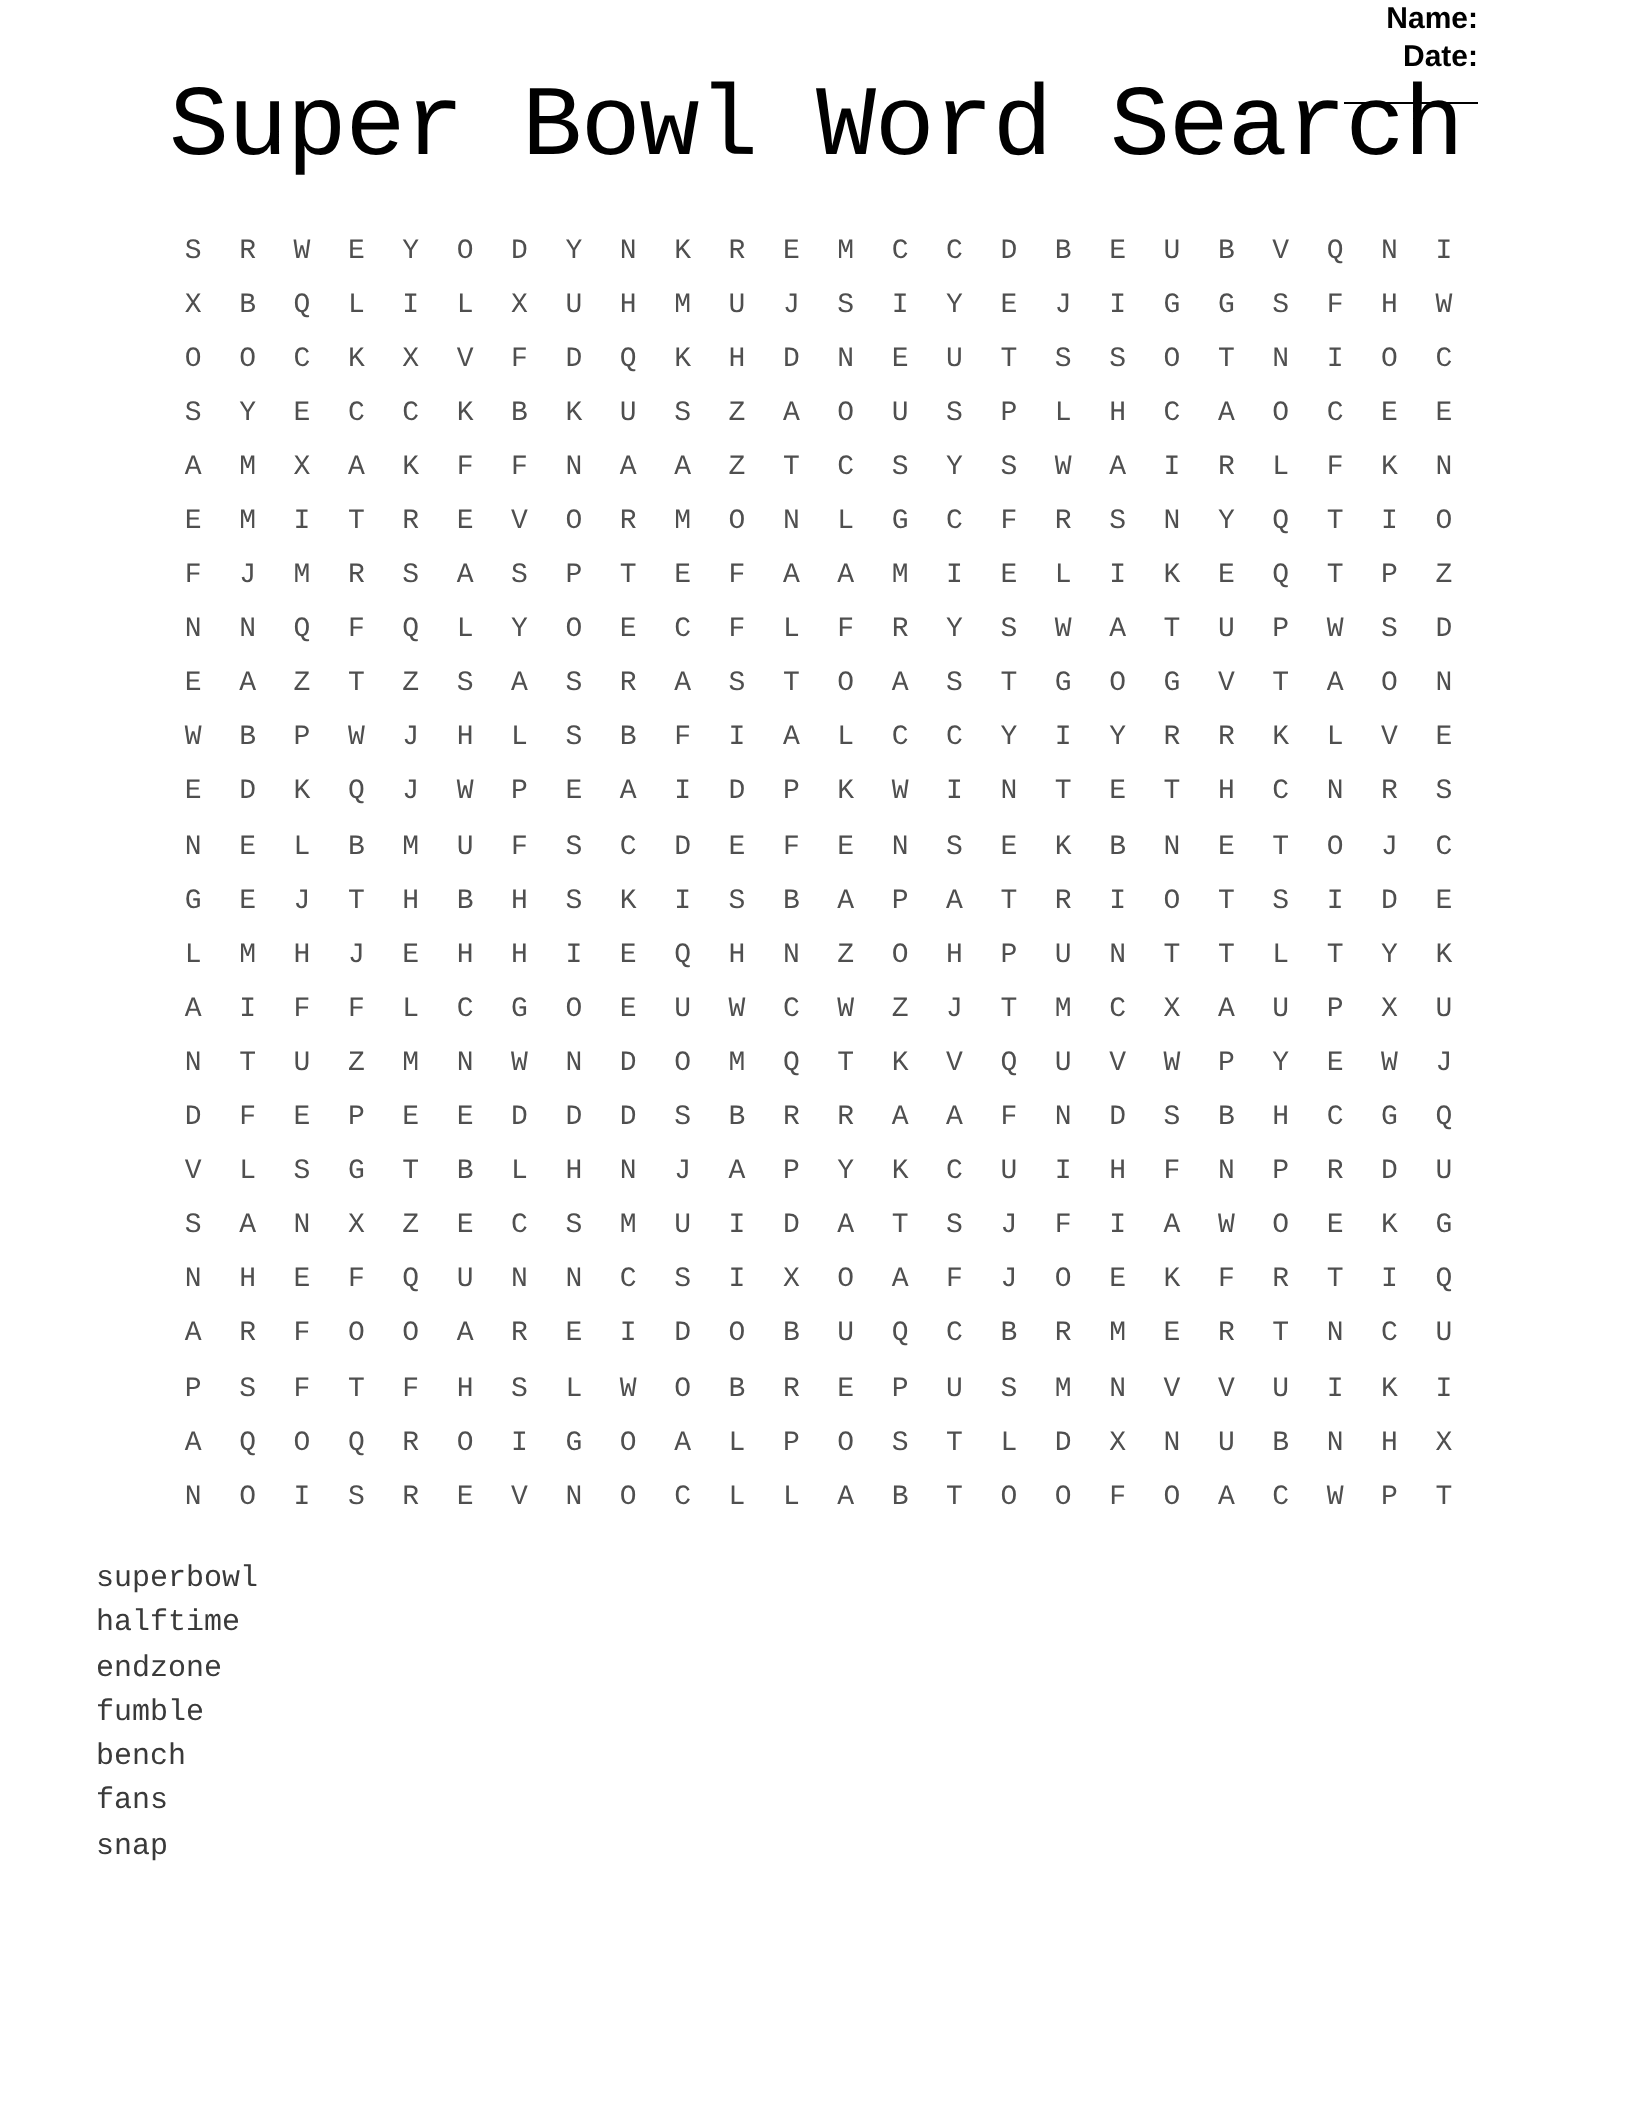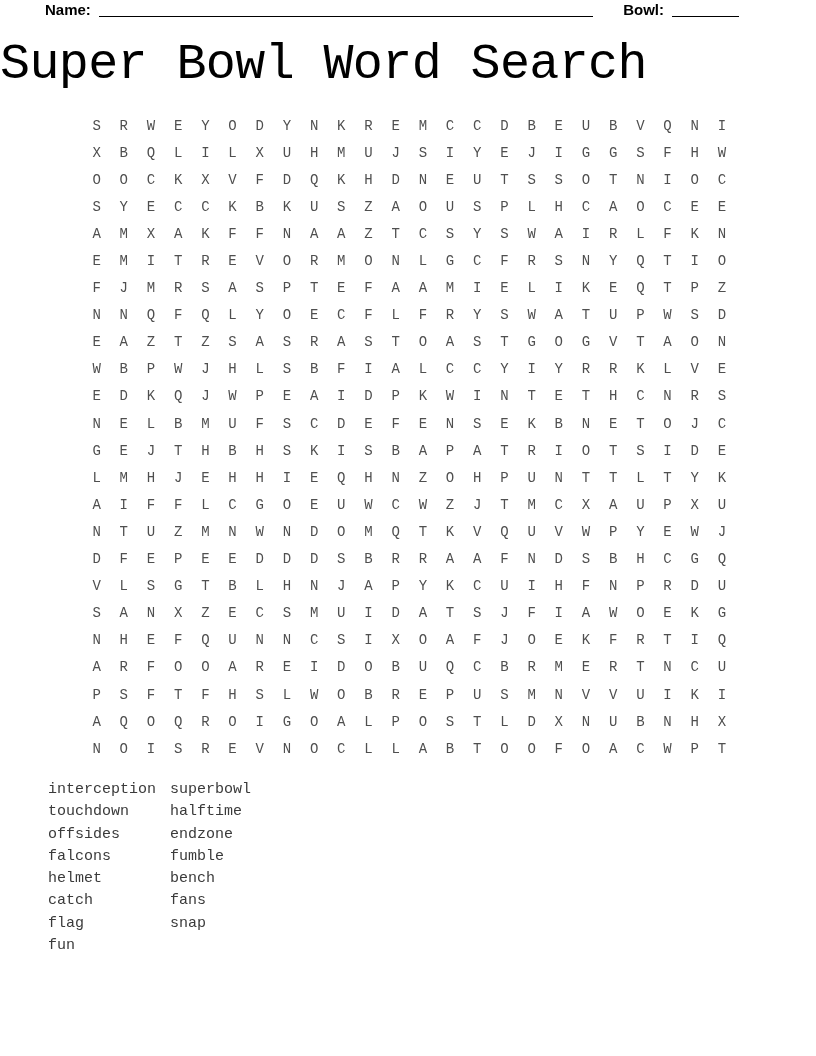--- a/index.html
+++ b/index.html
@@ -12,31 +12,33 @@
   }
   .header-row {
     position: absolute;
     left: 45px; top: 1px;
     width: 694px;
     display: flex;
     align-items: flex-end;
     font-size: 15px;
     font-weight: 700;
     color: var(--label-color, #000);
+    flex-direction: column;
   }
   .label { white-space: nowrap; line-height: 17px; }
   .fill-line {
     border-bottom: 1.6px solid var(--rule-color, #000);
     height: 14px;
   }
   .name-line { flex: 1; margin: 0 30px 1px 8px; }
   .date-line { width: 67px; margin: 0 0 1px 8px; }
   .puzzle-title {
     position: absolute;
     left: 0; right: 0; top: 36px;
+    text-align: center;
     font-family: "Liberation Mono", monospace;
     font-weight: 400;
     font-size: 50px;
     letter-spacing: -0.6px;
     color: var(--title-color, #000);
     white-space: nowrap;
   }
   .letter-grid {
     position: absolute;
     left: 83px; top: 112px;
@@ -70,21 +72,21 @@
     color: var(--word-color, #3a3a3a);
     white-space: nowrap;
   }
 </style>
 </head>
 <body>
 
 <div class="header-row">
   <span class="label">Name:</span>
   <span class="fill-line name-line"></span>
-  <span class="label">Bowl:</span>
+  <span class="label">Date:</span>
   <span class="fill-line date-line"></span>
 </div>
 
 <div class="puzzle-title">Super Bowl Word Search</div>
 
 <div class="letter-grid">
     <div class="grid-row">
       <span class="grid-cell">S</span>
       <span class="grid-cell">R</span>
       <span class="grid-cell">W</span>
@@ -704,30 +706,20 @@
       <span class="grid-cell">O</span>
       <span class="grid-cell">A</span>
       <span class="grid-cell">C</span>
       <span class="grid-cell">W</span>
       <span class="grid-cell">P</span>
       <span class="grid-cell">T</span>
     </div>
   </div>
 
 <div class="word-bank">
-    <div class="wb-col">
-      <div class="wb-word">interception</div>
-      <div class="wb-word">touchdown</div>
-      <div class="wb-word">offsides</div>
-      <div class="wb-word">falcons</div>
-      <div class="wb-word">helmet</div>
-      <div class="wb-word">catch</div>
-      <div class="wb-word">flag</div>
-      <div class="wb-word">fun</div>
-    </div>
     <div class="wb-col">
       <div class="wb-word">superbowl</div>
       <div class="wb-word">halftime</div>
       <div class="wb-word">endzone</div>
       <div class="wb-word">fumble</div>
       <div class="wb-word">bench</div>
       <div class="wb-word">fans</div>
       <div class="wb-word">snap</div>
     </div>
   </div>

